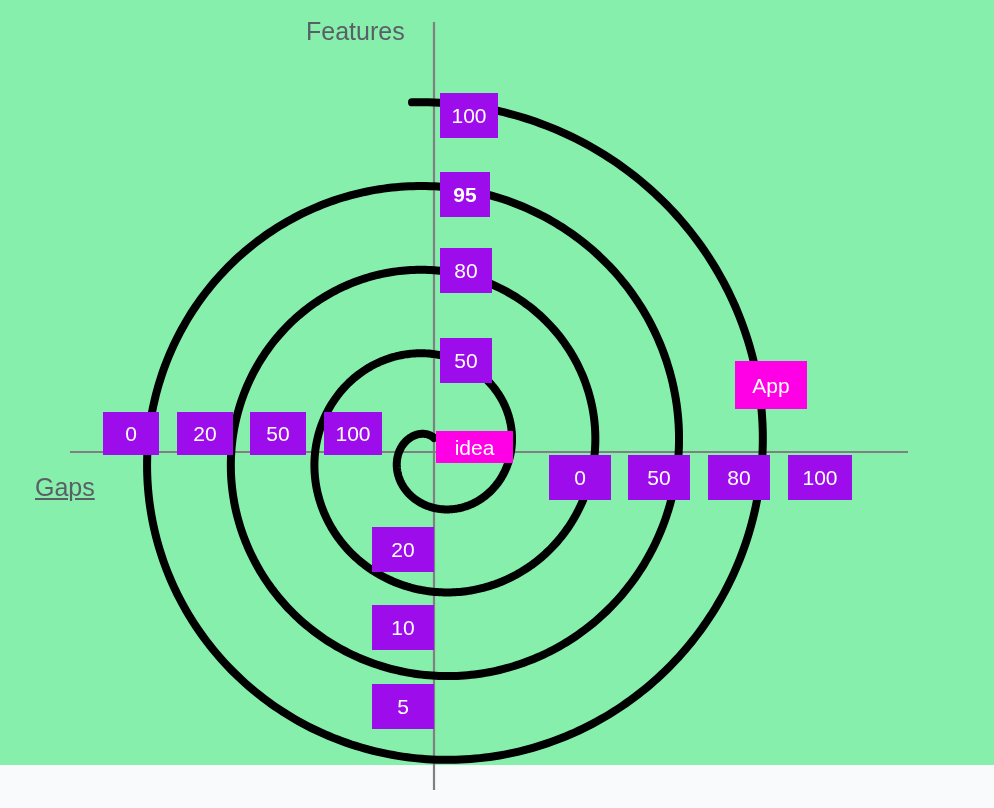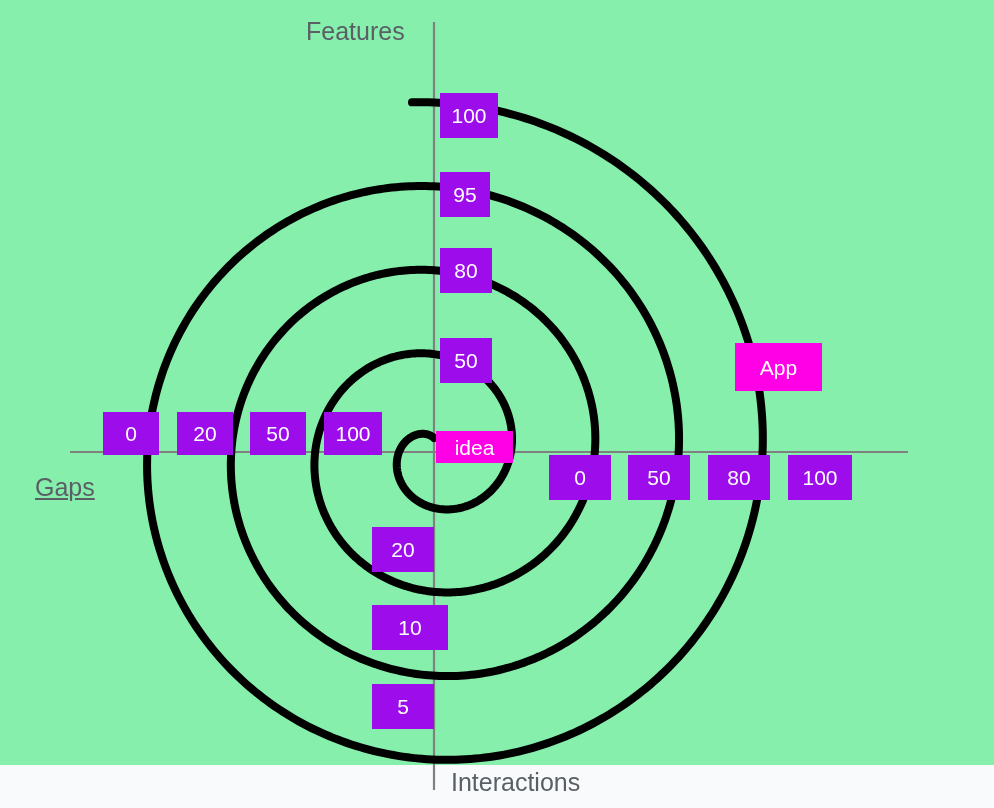--- a/index.html
+++ b/index.html
@@ -69,35 +69,34 @@
   <svg id="spiral-svg" viewBox="0 0 994 808">
 
     <line x1="434" y1="22" x2="434" y2="790" stroke="#808080" stroke-width="2.2"></line>
     <line x1="70" y1="452" x2="908" y2="452" stroke="#808080" stroke-width="2.2"></line>
 
     <path id="spiral-path" fill="none" stroke="#000000" stroke-width="8" stroke-linecap="round" d="M434.00 438.00 L433.78 437.79 L433.55 437.59 L433.31 437.39 L433.07 437.19 L432.82 437.00 L432.56 436.81 L432.30 436.62 L432.03 436.44 L431.76 436.27 L431.47 436.10 L431.19 435.93 L430.90 435.77 L430.60 435.62 L430.29 435.47 L429.99 435.32 L429.67 435.18 L429.35 435.05 L429.03 434.93 L428.70 434.81 L428.36 434.69 L428.02 434.58 L427.68 434.48 L427.33 434.39 L426.97 434.30 L426.61 434.22 L426.25 434.14 L425.88 434.08 L425.51 434.02 L425.14 433.96 L424.76 433.92 L424.38 433.88 L423.99 433.85 L423.60 433.83 L423.21 433.81 L422.82 433.80 L422.42 433.81 L422.02 433.81 L421.61 433.83 L421.21 433.86 L420.80 433.89 L420.39 433.93 L419.98 433.98 L419.56 434.04 L419.15 434.11 L418.73 434.19 L418.31 434.27 L417.90 434.37 L417.48 434.47 L417.06 434.58 L416.63 434.70 L416.21 434.83 L415.79 434.97 L415.37 435.12 L414.95 435.27 L414.53 435.44 L414.11 435.62 L413.69 435.80 L413.27 435.99 L412.85 436.20 L412.43 436.41 L412.02 436.63 L411.60 436.86 L411.19 437.10 L410.78 437.35 L410.38 437.61 L409.97 437.87 L409.57 438.15 L409.17 438.43 L408.77 438.73 L408.38 439.03 L407.99 439.35 L407.60 439.67 L407.22 440.00 L406.84 440.34 L406.47 440.69 L406.10 441.05 L405.73 441.41 L405.37 441.79 L405.01 442.18 L404.66 442.57 L404.31 442.97 L403.97 443.38 L403.64 443.80 L403.31 444.23 L402.99 444.66 L402.67 445.11 L402.36 445.56 L402.05 446.02 L401.76 446.49 L401.47 446.97 L401.18 447.45 L400.91 447.94 L400.64 448.44 L400.38 448.95 L400.12 449.46 L399.88 449.98 L399.64 450.51 L399.41 451.05 L399.19 451.59 L398.98 452.14 L398.77 452.69 L398.58 453.26 L398.39 453.82 L398.22 454.40 L398.05 454.98 L397.89 455.56 L397.74 456.16 L397.60 456.75 L397.48 457.36 L397.36 457.97 L397.25 458.58 L397.15 459.20 L397.06 459.82 L396.99 460.45 L396.92 461.08 L396.86 461.72 L396.82 462.36 L396.78 463.00 L396.76 463.65 L396.75 464.30 L396.75 464.95 L396.76 465.61 L396.78 466.27 L396.82 466.93 L396.86 467.60 L396.92 468.26 L396.99 468.93 L397.07 469.60 L397.17 470.28 L397.27 470.95 L397.39 471.63 L397.52 472.30 L397.66 472.98 L397.82 473.66 L397.98 474.33 L398.16 475.01 L398.35 475.69 L398.56 476.37 L398.77 477.05 L399.00 477.72 L399.25 478.40 L399.50 479.07 L399.77 479.74 L400.05 480.41 L400.34 481.08 L400.65 481.75 L400.96 482.41 L401.29 483.07 L401.64 483.73 L401.99 484.39 L402.36 485.04 L402.74 485.69 L403.14 486.33 L403.54 486.97 L403.96 487.61 L404.39 488.24 L404.84 488.86 L405.29 489.49 L405.76 490.10 L406.24 490.71 L406.74 491.32 L407.24 491.92 L407.76 492.51 L408.29 493.10 L408.83 493.68 L409.38 494.25 L409.95 494.82 L410.53 495.37 L411.12 495.92 L411.72 496.47 L412.33 497.00 L412.95 497.53 L413.58 498.05 L414.23 498.56 L414.89 499.06 L415.55 499.55 L416.23 500.03 L416.92 500.50 L417.62 500.96 L418.33 501.42 L419.05 501.86 L419.78 502.29 L420.52 502.71 L421.27 503.12 L422.03 503.52 L422.79 503.91 L423.57 504.28 L424.36 504.65 L425.15 505.00 L425.96 505.34 L426.77 505.67 L427.59 505.98 L428.42 506.29 L429.26 506.58 L430.11 506.86 L430.96 507.12 L431.82 507.37 L432.69 507.61 L433.56 507.83 L434.44 508.04 L435.33 508.24 L436.22 508.42 L437.12 508.59 L438.03 508.74 L438.94 508.88 L439.85 509.01 L440.78 509.12 L441.70 509.21 L442.63 509.29 L443.57 509.35 L444.51 509.40 L445.45 509.44 L446.40 509.46 L447.35 509.46 L448.31 509.44 L449.26 509.41 L450.22 509.37 L451.18 509.31 L452.15 509.23 L453.11 509.14 L454.08 509.03 L455.05 508.90 L456.02 508.76 L456.99 508.60 L457.96 508.43 L458.93 508.23 L459.90 508.02 L460.87 507.80 L461.84 507.56 L462.81 507.30 L463.78 507.02 L464.74 506.73 L465.70 506.42 L466.67 506.09 L467.63 505.75 L468.58 505.39 L469.54 505.02 L470.49 504.62 L471.43 504.21 L472.37 503.79 L473.31 503.34 L474.25 502.88 L475.18 502.40 L476.10 501.91 L477.02 501.40 L477.93 500.87 L478.84 500.33 L479.74 499.77 L480.63 499.19 L481.52 498.60 L482.40 497.99 L483.28 497.36 L484.14 496.72 L485.00 496.06 L485.85 495.39 L486.69 494.70 L487.52 494.00 L488.34 493.28 L489.15 492.54 L489.96 491.79 L490.75 491.02 L491.53 490.24 L492.30 489.44 L493.06 488.63 L493.81 487.80 L494.55 486.96 L495.28 486.11 L495.99 485.24 L496.70 484.35 L497.39 483.45 L498.06 482.54 L498.73 481.62 L499.38 480.68 L500.02 479.73 L500.64 478.76 L501.25 477.79 L501.84 476.80 L502.42 475.79 L502.99 474.78 L503.54 473.75 L504.08 472.71 L504.60 471.66 L505.10 470.60 L505.59 469.53 L506.06 468.45 L506.52 467.36 L506.96 466.25 L507.38 465.14 L507.78 464.02 L508.17 462.88 L508.54 461.74 L508.89 460.59 L509.23 459.43 L509.55 458.26 L509.85 457.09 L510.13 455.90 L510.39 454.71 L510.63 453.51 L510.86 452.30 L511.06 451.09 L511.25 449.87 L511.42 448.65 L511.56 447.42 L511.69 446.18 L511.80 444.94 L511.89 443.69 L511.96 442.44 L512.00 441.19 L512.03 439.93 L512.04 438.66 L512.03 437.40 L511.99 436.13 L511.94 434.86 L511.86 433.58 L511.77 432.31 L511.65 431.03 L511.51 429.75 L511.35 428.48 L511.17 427.20 L510.97 425.92 L510.75 424.64 L510.51 423.36 L510.24 422.08 L509.96 420.80 L509.65 419.53 L509.32 418.26 L508.97 416.98 L508.60 415.72 L508.20 414.45 L507.79 413.19 L507.35 411.93 L506.90 410.68 L506.42 409.43 L505.92 408.18 L505.40 406.94 L504.86 405.71 L504.29 404.48 L503.71 403.26 L503.10 402.05 L502.48 400.84 L501.83 399.64 L501.16 398.45 L500.47 397.26 L499.76 396.09 L499.03 394.92 L498.28 393.76 L497.51 392.61 L496.71 391.47 L495.90 390.34 L495.07 389.23 L494.22 388.12 L493.35 387.02 L492.46 385.94 L491.55 384.87 L490.62 383.81 L489.67 382.76 L488.70 381.73 L487.71 380.71 L486.71 379.70 L485.68 378.71 L484.64 377.73 L483.58 376.77 L482.50 375.82 L481.41 374.88 L480.29 373.97 L479.16 373.06 L478.02 372.18 L476.85 371.31 L475.67 370.46 L474.48 369.62 L473.26 368.81 L472.04 368.01 L470.79 367.23 L469.53 366.46 L468.26 365.72 L466.97 364.99 L465.67 364.29 L464.35 363.60 L463.02 362.93 L461.68 362.29 L460.32 361.66 L458.95 361.05 L457.57 360.47 L456.17 359.90 L454.76 359.36 L453.35 358.84 L451.92 358.34 L450.48 357.86 L449.02 357.41 L447.56 356.97 L446.09 356.56 L444.61 356.18 L443.12 355.81 L441.62 355.47 L440.11 355.15 L438.60 354.86 L437.07 354.59 L435.54 354.34 L434.00 354.12 L432.46 353.92 L430.91 353.75 L429.35 353.60 L427.79 353.47 L426.22 353.38 L424.65 353.30 L423.07 353.25 L421.49 353.23 L419.91 353.23 L418.32 353.25 L416.74 353.31 L415.14 353.38 L413.55 353.49 L411.96 353.62 L410.36 353.77 L408.76 353.95 L407.17 354.16 L405.57 354.39 L403.98 354.65 L402.38 354.94 L400.79 355.25 L399.20 355.58 L397.61 355.95 L396.02 356.34 L394.44 356.75 L392.86 357.19 L391.29 357.66 L389.72 358.16 L388.15 358.68 L386.59 359.22 L385.04 359.80 L383.49 360.39 L381.95 361.02 L380.42 361.67 L378.89 362.34 L377.38 363.04 L375.87 363.77 L374.37 364.52 L372.87 365.30 L371.39 366.11 L369.92 366.93 L368.46 367.79 L367.01 368.67 L365.57 369.57 L364.15 370.50 L362.73 371.45 L361.33 372.43 L359.94 373.43 L358.57 374.45 L357.21 375.50 L355.86 376.58 L354.53 377.67 L353.21 378.79 L351.91 379.93 L350.63 381.10 L349.36 382.29 L348.11 383.50 L346.87 384.73 L345.66 385.98 L344.46 387.26 L343.28 388.56 L342.12 389.88 L340.97 391.22 L339.85 392.58 L338.75 393.96 L337.66 395.36 L336.60 396.78 L335.56 398.22 L334.54 399.68 L333.54 401.15 L332.56 402.65 L331.61 404.17 L330.67 405.70 L329.76 407.25 L328.88 408.81 L328.02 410.40 L327.18 412.00 L326.36 413.62 L325.57 415.25 L324.81 416.89 L324.07 418.56 L323.35 420.23 L322.66 421.93 L322.00 423.63 L321.36 425.35 L320.75 427.08 L320.17 428.83 L319.61 430.58 L319.08 432.35 L318.57 434.13 L318.10 435.92 L317.65 437.72 L317.23 439.54 L316.84 441.36 L316.48 443.19 L316.14 445.03 L315.84 446.87 L315.56 448.73 L315.32 450.59 L315.10 452.46 L314.91 454.34 L314.75 456.22 L314.62 458.11 L314.52 460.00 L314.46 461.90 L314.42 463.80 L314.41 465.71 L314.43 467.62 L314.48 469.53 L314.57 471.44 L314.68 473.36 L314.83 475.27 L315.00 477.19 L315.21 479.11 L315.45 481.02 L315.71 482.94 L316.01 484.86 L316.34 486.77 L316.70 488.68 L317.10 490.59 L317.52 492.49 L317.98 494.40 L318.46 496.29 L318.98 498.18 L319.53 500.07 L320.10 501.95 L320.71 503.83 L321.35 505.69 L322.03 507.56 L322.73 509.41 L323.46 511.25 L324.22 513.09 L325.02 514.91 L325.84 516.73 L326.69 518.54 L327.58 520.33 L328.49 522.12 L329.44 523.89 L330.41 525.65 L331.41 527.39 L332.45 529.13 L333.51 530.85 L334.60 532.55 L335.72 534.24 L336.87 535.92 L338.04 537.57 L339.25 539.22 L340.48 540.84 L341.74 542.45 L343.03 544.04 L344.34 545.62 L345.69 547.17 L347.05 548.71 L348.45 550.22 L349.87 551.72 L351.32 553.19 L352.79 554.65 L354.29 556.08 L355.81 557.49 L357.36 558.88 L358.94 560.25 L360.53 561.59 L362.15 562.91 L363.80 564.20 L365.46 565.48 L367.15 566.72 L368.86 567.94 L370.60 569.14 L372.35 570.31 L374.13 571.45 L375.93 572.57 L377.74 573.66 L379.58 574.73 L381.44 575.76 L383.32 576.77 L385.21 577.75 L387.12 578.70 L389.05 579.62 L391.00 580.51 L392.97 581.37 L394.95 582.20 L396.95 583.00 L398.96 583.77 L400.99 584.51 L403.03 585.22 L405.09 585.90 L407.16 586.54 L409.25 587.15 L411.34 587.73 L413.45 588.28 L415.57 588.80 L417.70 589.28 L419.84 589.73 L422.00 590.14 L424.16 590.52 L426.33 590.87 L428.51 591.19 L430.70 591.47 L432.89 591.71 L435.09 591.92 L437.30 592.10 L439.52 592.24 L441.73 592.34 L443.96 592.41 L446.19 592.45 L448.42 592.45 L450.65 592.41 L452.89 592.34 L455.13 592.23 L457.37 592.09 L459.61 591.91 L461.85 591.70 L464.09 591.45 L466.33 591.16 L468.57 590.84 L470.80 590.48 L473.04 590.09 L475.27 589.66 L477.49 589.19 L479.72 588.69 L481.93 588.15 L484.14 587.57 L486.35 586.96 L488.55 586.32 L490.74 585.64 L492.92 584.92 L495.09 584.16 L497.26 583.38 L499.41 582.55 L501.56 581.69 L503.69 580.80 L505.81 579.87 L507.92 578.90 L510.02 577.90 L512.11 576.87 L514.18 575.80 L516.23 574.69 L518.27 573.56 L520.30 572.39 L522.31 571.18 L524.30 569.94 L526.28 568.67 L528.24 567.37 L530.18 566.03 L532.10 564.66 L534.00 563.26 L535.89 561.82 L537.75 560.36 L539.59 558.86 L541.41 557.33 L543.21 555.77 L544.98 554.18 L546.73 552.56 L548.46 550.91 L550.17 549.23 L551.85 547.52 L553.50 545.78 L555.13 544.02 L556.74 542.22 L558.31 540.40 L559.86 538.55 L561.38 536.67 L562.88 534.77 L564.34 532.84 L565.78 530.89 L567.19 528.91 L568.57 526.90 L569.92 524.88 L571.23 522.82 L572.52 520.75 L573.78 518.65 L575.00 516.53 L576.19 514.38 L577.35 512.22 L578.47 510.03 L579.57 507.82 L580.62 505.60 L581.65 503.35 L582.64 501.08 L583.59 498.80 L584.51 496.50 L585.40 494.18 L586.25 491.84 L587.06 489.49 L587.84 487.12 L588.58 484.74 L589.28 482.34 L589.94 479.93 L590.57 477.50 L591.16 475.07 L591.71 472.62 L592.23 470.15 L592.70 467.68 L593.14 465.20 L593.54 462.70 L593.90 460.20 L594.22 457.69 L594.50 455.17 L594.74 452.64 L594.94 450.11 L595.10 447.57 L595.22 445.03 L595.30 442.48 L595.34 439.92 L595.34 437.36 L595.29 434.80 L595.21 432.24 L595.09 429.67 L594.93 427.11 L594.72 424.54 L594.48 421.98 L594.19 419.41 L593.86 416.85 L593.49 414.29 L593.08 411.73 L592.63 409.17 L592.14 406.62 L591.61 404.08 L591.03 401.54 L590.42 399.00 L589.76 396.47 L589.06 393.96 L588.33 391.44 L587.55 388.94 L586.73 386.45 L585.87 383.97 L584.97 381.49 L584.03 379.03 L583.05 376.58 L582.03 374.15 L580.97 371.73 L579.87 369.32 L578.73 366.93 L577.56 364.55 L576.34 362.19 L575.08 359.84 L573.79 357.51 L572.46 355.20 L571.08 352.91 L569.68 350.64 L568.23 348.39 L566.74 346.16 L565.22 343.94 L563.67 341.76 L562.07 339.59 L560.44 337.44 L558.78 335.32 L557.07 333.23 L555.34 331.16 L553.57 329.11 L551.76 327.09 L549.92 325.10 L548.05 323.13 L546.14 321.19 L544.20 319.28 L542.23 317.39 L540.23 315.54 L538.19 313.72 L536.12 311.92 L534.03 310.16 L531.90 308.43 L529.74 306.73 L527.56 305.06 L525.34 303.43 L523.10 301.83 L520.83 300.26 L518.53 298.73 L516.20 297.23 L513.85 295.77 L511.47 294.34 L509.07 292.95 L506.64 291.60 L504.19 290.28 L501.72 289.00 L499.22 287.76 L496.70 286.56 L494.16 285.39 L491.60 284.27 L489.01 283.18 L486.41 282.14 L483.79 281.13 L481.15 280.16 L478.49 279.24 L475.81 278.36 L473.12 277.51 L470.41 276.71 L467.68 275.96 L464.94 275.24 L462.19 274.57 L459.42 273.94 L456.64 273.35 L453.85 272.81 L451.04 272.31 L448.23 271.85 L445.40 271.44 L442.57 271.07 L439.72 270.75 L436.87 270.47 L434.01 270.24 L431.15 270.05 L428.28 269.91 L425.40 269.81 L422.52 269.76 L419.64 269.75 L416.75 269.79 L413.86 269.88 L410.97 270.01 L408.07 270.19 L405.18 270.41 L402.29 270.68 L399.40 271.00 L396.51 271.36 L393.62 271.76 L390.74 272.22 L387.86 272.72 L384.99 273.26 L382.12 273.86 L379.26 274.49 L376.41 275.18 L373.56 275.91 L370.73 276.68 L367.90 277.51 L365.08 278.37 L362.28 279.28 L359.48 280.24 L356.70 281.25 L353.93 282.29 L351.18 283.39 L348.44 284.53 L345.71 285.71 L343.00 286.93 L340.31 288.21 L337.63 289.52 L334.98 290.88 L332.34 292.28 L329.72 293.73 L327.12 295.21 L324.55 296.74 L321.99 298.32 L319.46 299.93 L316.95 301.59 L314.46 303.29 L312.00 305.03 L309.57 306.80 L307.16 308.62 L304.77 310.48 L302.42 312.38 L300.09 314.32 L297.79 316.30 L295.52 318.32 L293.28 320.37 L291.06 322.46 L288.88 324.59 L286.74 326.75 L284.62 328.95 L282.54 331.19 L280.49 333.46 L278.47 335.77 L276.49 338.11 L274.54 340.48 L272.63 342.89 L270.76 345.33 L268.92 347.80 L267.12 350.30 L265.36 352.84 L263.64 355.40 L261.95 358.00 L260.31 360.62 L258.70 363.27 L257.14 365.95 L255.61 368.66 L254.13 371.39 L252.69 374.15 L251.29 376.93 L249.94 379.74 L248.63 382.58 L247.36 385.43 L246.13 388.31 L244.95 391.21 L243.82 394.14 L242.73 397.08 L241.69 400.05 L240.69 403.03 L239.74 406.03 L238.83 409.05 L237.97 412.09 L237.16 415.14 L236.40 418.21 L235.68 421.29 L235.02 424.39 L234.40 427.50 L233.83 430.62 L233.31 433.76 L232.83 436.91 L232.41 440.06 L232.04 443.23 L231.72 446.41 L231.44 449.59 L231.22 452.78 L231.05 455.98 L230.92 459.18 L230.85 462.39 L230.83 465.60 L230.86 468.81 L230.94 472.03 L231.07 475.25 L231.26 478.47 L231.49 481.69 L231.78 484.91 L232.11 488.13 L232.50 491.34 L232.94 494.55 L233.43 497.76 L233.97 500.96 L234.56 504.16 L235.21 507.35 L235.90 510.53 L236.65 513.71 L237.44 516.87 L238.29 520.03 L239.19 523.18 L240.14 526.31 L241.14 529.43 L242.18 532.54 L243.28 535.64 L244.43 538.72 L245.63 541.78 L246.88 544.83 L248.18 547.86 L249.53 550.87 L250.92 553.87 L252.37 556.84 L253.86 559.80 L255.40 562.73 L256.99 565.64 L258.63 568.53 L260.31 571.40 L262.04 574.24 L263.82 577.06 L265.64 579.85 L267.51 582.62 L269.42 585.35 L271.38 588.06 L273.39 590.74 L275.43 593.40 L277.53 596.02 L279.66 598.61 L281.84 601.17 L284.06 603.70 L286.32 606.19 L288.62 608.65 L290.97 611.08 L293.35 613.47 L295.78 615.82 L298.24 618.14 L300.74 620.42 L303.28 622.67 L305.86 624.87 L308.48 627.04 L311.13 629.17 L313.82 631.26 L316.54 633.30 L319.30 635.31 L322.09 637.27 L324.92 639.19 L327.77 641.07 L330.66 642.90 L333.59 644.69 L336.54 646.44 L339.52 648.14 L342.53 649.79 L345.57 651.40 L348.64 652.96 L351.74 654.48 L354.86 655.94 L358.01 657.36 L361.18 658.73 L364.38 660.05 L367.60 661.32 L370.85 662.54 L374.11 663.71 L377.40 664.83 L380.71 665.90 L384.03 666.92 L387.38 667.89 L390.74 668.80 L394.12 669.66 L397.52 670.47 L400.94 671.22 L404.36 671.93 L407.81 672.57 L411.26 673.17 L414.73 673.71 L418.21 674.19 L421.70 674.62 L425.19 675.00 L428.70 675.32 L432.22 675.59 L435.74 675.80 L439.27 675.95 L442.80 676.05 L446.34 676.10 L449.88 676.08 L453.43 676.02 L456.97 675.89 L460.52 675.71 L464.07 675.47 L467.62 675.18 L471.16 674.83 L474.70 674.42 L478.24 673.96 L481.78 673.44 L485.30 672.87 L488.83 672.24 L492.34 671.55 L495.85 670.81 L499.35 670.01 L502.84 669.15 L506.31 668.24 L509.78 667.27 L513.23 666.25 L516.67 665.17 L520.10 664.04 L523.51 662.85 L526.90 661.61 L530.28 660.31 L533.64 658.95 L536.98 657.55 L540.30 656.09 L543.60 654.57 L546.88 653.01 L550.14 651.38 L553.37 649.71 L556.58 647.99 L559.77 646.21 L562.93 644.38 L566.06 642.50 L569.16 640.56 L572.24 638.58 L575.29 636.55 L578.31 634.47 L581.30 632.33 L584.25 630.15 L587.18 627.92 L590.07 625.65 L592.93 623.32 L595.75 620.95 L598.54 618.53 L601.29 616.07 L604.01 613.56 L606.69 611.00 L609.32 608.40 L611.92 605.76 L614.48 603.07 L617.00 600.34 L619.48 597.57 L621.92 594.76 L624.31 591.91 L626.66 589.02 L628.97 586.09 L631.23 583.12 L633.45 580.11 L635.62 577.06 L637.75 573.98 L639.82 570.86 L641.85 567.71 L643.84 564.52 L645.77 561.30 L647.65 558.04 L649.48 554.76 L651.27 551.44 L653.00 548.09 L654.68 544.71 L656.31 541.30 L657.88 537.87 L659.40 534.40 L660.87 530.91 L662.28 527.40 L663.64 523.85 L664.95 520.29 L666.20 516.70 L667.39 513.09 L668.53 509.46 L669.61 505.80 L670.63 502.13 L671.60 498.44 L672.51 494.73 L673.36 491.00 L674.15 487.26 L674.89 483.50 L675.56 479.73 L676.18 475.94 L676.73 472.14 L677.23 468.33 L677.67 464.51 L678.04 460.68 L678.36 456.84 L678.62 452.99 L678.81 449.13 L678.95 445.27 L679.02 441.41 L679.03 437.54 L678.98 433.67 L678.87 429.79 L678.70 425.92 L678.47 422.04 L678.18 418.17 L677.82 414.29 L677.40 410.42 L676.93 406.56 L676.39 402.70 L675.79 398.84 L675.12 394.99 L674.40 391.15 L673.61 387.32 L672.77 383.49 L671.86 379.68 L670.89 375.88 L669.86 372.09 L668.77 368.32 L667.62 364.56 L666.41 360.81 L665.14 357.09 L663.81 353.37 L662.42 349.68 L660.98 346.01 L659.47 342.36 L657.90 338.72 L656.28 335.11 L654.59 331.53 L652.85 327.97 L651.05 324.43 L649.20 320.92 L647.28 317.43 L645.31 313.98 L643.29 310.55 L641.21 307.15 L639.07 303.78 L636.88 300.45 L634.63 297.14 L632.33 293.87 L629.98 290.63 L627.58 287.43 L625.12 284.26 L622.61 281.13 L620.05 278.04 L617.44 274.99 L614.78 271.97 L612.07 269.00 L609.31 266.06 L606.50 263.17 L603.64 260.32 L600.74 257.51 L597.79 254.75 L594.80 252.03 L591.76 249.36 L588.68 246.73 L585.55 244.15 L582.38 241.62 L579.16 239.13 L575.91 236.70 L572.62 234.31 L569.28 231.98 L565.91 229.70 L562.49 227.46 L559.04 225.28 L555.56 223.16 L552.03 221.09 L548.48 219.07 L544.88 217.10 L541.26 215.19 L537.60 213.34 L533.91 211.55 L530.19 209.81 L526.44 208.13 L522.66 206.50 L518.85 204.94 L515.01 203.43 L511.15 201.99 L507.26 200.60 L503.35 199.28 L499.42 198.01 L495.46 196.81 L491.48 195.67 L487.48 194.59 L483.46 193.57 L479.42 192.62 L475.36 191.73 L471.29 190.90 L467.20 190.14 L463.09 189.44 L458.97 188.80 L454.84 188.23 L450.70 187.73 L446.55 187.29 L442.38 186.91 L438.21 186.60 L434.03 186.36 L429.85 186.18 L425.65 186.07 L421.46 186.02 L417.26 186.05 L413.05 186.13 L408.85 186.29 L404.65 186.51 L400.44 186.79 L396.24 187.15 L392.04 187.57 L387.85 188.05 L383.66 188.60 L379.47 189.22 L375.30 189.91 L371.13 190.66 L366.97 191.48 L362.82 192.37 L358.68 193.32 L354.55 194.34 L350.44 195.42 L346.34 196.57 L342.26 197.78 L338.20 199.06 L334.15 200.41 L330.12 201.81 L326.11 203.29 L322.12 204.83 L318.15 206.43 L314.20 208.10 L310.28 209.82 L306.39 211.62 L302.51 213.47 L298.67 215.39 L294.85 217.37 L291.07 219.41 L287.31 221.51 L283.58 223.68 L279.89 225.90 L276.22 228.18 L272.60 230.52 L269.00 232.93 L265.44 235.38 L261.92 237.90 L258.44 240.48 L254.99 243.11 L251.59 245.79 L248.22 248.54 L244.89 251.33 L241.61 254.19 L238.37 257.09 L235.18 260.05 L232.02 263.06 L228.92 266.12 L225.86 269.24 L222.85 272.40 L219.88 275.62 L216.97 278.88 L214.10 282.19 L211.29 285.55 L208.52 288.95 L205.81 292.40 L203.15 295.90 L200.55 299.44 L198.00 303.02 L195.50 306.64 L193.06 310.31 L190.67 314.02 L188.35 317.77 L186.08 321.55 L183.87 325.38 L181.72 329.24 L179.62 333.14 L177.59 337.07 L175.62 341.04 L173.71 345.05 L171.86 349.08 L170.08 353.15 L168.36 357.25 L166.70 361.37 L165.10 365.53 L163.57 369.71 L162.11 373.92 L160.71 378.16 L159.38 382.42 L158.11 386.70 L156.91 391.01 L155.78 395.34 L154.72 399.69 L153.72 404.06 L152.79 408.45 L151.93 412.85 L151.14 417.27 L150.42 421.71 L149.77 426.16 L149.19 430.62 L148.68 435.10 L148.24 439.58 L147.87 444.08 L147.57 448.58 L147.34 453.09 L147.18 457.61 L147.10 462.13 L147.08 466.66 L147.14 471.19 L147.27 475.72 L147.47 480.26 L147.74 484.79 L148.08 489.32 L148.50 493.85 L148.98 498.37 L149.54 502.89 L150.17 507.40 L150.87 511.91 L151.65 516.41 L152.49 520.89 L153.41 525.37 L154.40 529.84 L155.45 534.29 L156.58 538.73 L157.78 543.15 L159.06 547.56 L160.40 551.95 L161.81 556.32 L163.29 560.67 L164.84 565.00 L166.46 569.31 L168.15 573.60 L169.91 577.86 L171.73 582.10 L173.63 586.31 L175.59 590.49 L177.62 594.64 L179.72 598.77 L181.88 602.86 L184.11 606.92 L186.40 610.95 L188.76 614.95 L191.18 618.91 L193.67 622.83 L196.22 626.72 L198.83 630.57 L201.51 634.38 L204.24 638.15 L207.04 641.88 L209.90 645.57 L212.82 649.21 L215.80 652.81 L218.84 656.37 L221.93 659.88 L225.08 663.34 L228.29 666.76 L231.56 670.13 L234.87 673.44 L238.25 676.71 L241.68 679.92 L245.16 683.09 L248.69 686.20 L252.27 689.25 L255.90 692.25 L259.59 695.20 L263.32 698.09 L267.10 700.92 L270.92 703.69 L274.79 706.41 L278.71 709.06 L282.67 711.66 L286.68 714.19 L290.72 716.67 L294.81 719.08 L298.94 721.42 L303.11 723.70 L307.32 725.92 L311.56 728.08 L315.84 730.16 L320.16 732.18 L324.51 734.14 L328.89 736.02 L333.30 737.84 L337.75 739.59 L342.23 741.27 L346.73 742.88 L351.27 744.42 L355.83 745.89 L360.42 747.29 L365.03 748.62 L369.66 749.87 L374.32 751.06 L379.00 752.16 L383.70 753.20 L388.41 754.16 L393.15 755.05 L397.90 755.87 L402.67 756.61 L407.45 757.27 L412.25 757.86 L417.05 758.38 L421.87 758.81 L426.70 759.18 L431.54 759.47 L436.38 759.68 L441.23 759.81 L446.08 759.87 L450.94 759.85 L455.80 759.75 L460.66 759.58 L465.53 759.33 L470.39 759.01 L475.24 758.61 L480.10 758.13 L484.95 757.57 L489.79 756.94 L494.63 756.23 L499.45 755.44 L504.27 754.58 L509.08 753.64 L513.87 752.62 L518.65 751.53 L523.42 750.36 L528.17 749.11 L532.90 747.79 L537.62 746.40 L542.31 744.93 L546.99 743.38 L551.64 741.76 L556.27 740.06 L560.88 738.30 L565.46 736.45 L570.01 734.54 L574.54 732.55 L579.04 730.49 L583.50 728.35 L587.94 726.15 L592.34 723.87 L596.71 721.52 L601.05 719.11 L605.35 716.62 L609.61 714.06 L613.84 711.44 L618.02 708.75 L622.17 705.99 L626.27 703.16 L630.33 700.26 L634.35 697.30 L638.32 694.28 L642.25 691.19 L646.13 688.04 L649.97 684.82 L653.75 681.55 L657.49 678.21 L661.17 674.81 L664.80 671.35 L668.38 667.83 L671.91 664.25 L675.38 660.61 L678.80 656.92 L682.16 653.17 L685.46 649.37 L688.70 645.51 L691.89 641.60 L695.01 637.64 L698.08 633.63 L701.08 629.56 L704.02 625.45 L706.90 621.29 L709.71 617.08 L712.46 612.82 L715.14 608.52 L717.75 604.17 L720.30 599.78 L722.78 595.35 L725.19 590.87 L727.53 586.36 L729.80 581.80 L732.01 577.21 L734.14 572.58 L736.19 567.92 L738.18 563.21 L740.09 558.48 L741.93 553.71 L743.69 548.91 L745.38 544.09 L747.00 539.23 L748.53 534.34 L750.00 529.43 L751.38 524.49 L752.69 519.53 L753.92 514.54 L755.07 509.53 L756.14 504.50 L757.14 499.45 L758.06 494.39 L758.89 489.30 L759.65 484.20 L760.32 479.09 L760.92 473.96 L761.44 468.82 L761.87 463.67 L762.22 458.51 L762.49 453.34 L762.69 448.17 L762.79 442.99 L762.82 437.80 L762.77 432.61 L762.63 427.42 L762.41 422.23 L762.11 417.04 L761.73 411.85 L761.26 406.67 L760.72 401.49 L760.09 396.31 L759.38 391.15 L758.59 385.99 L757.71 380.84 L756.76 375.71 L755.72 370.58 L754.60 365.47 L753.40 360.37 L752.12 355.30 L750.76 350.23 L749.31 345.19 L747.79 340.17 L746.19 335.17 L744.50 330.19 L742.74 325.24 L740.90 320.31 L738.98 315.40 L736.98 310.53 L734.91 305.68 L732.75 300.87 L730.52 296.09 L728.22 291.34 L725.83 286.62 L723.37 281.94 L720.84 277.29 L718.23 272.69 L715.55 268.12 L712.79 263.59 L709.96 259.10 L707.06 254.66 L704.09 250.26 L701.04 245.90 L697.93 241.59 L694.75 237.33 L691.49 233.11 L688.17 228.94 L684.78 224.83 L681.33 220.76 L677.81 216.75 L674.22 212.79 L670.57 208.89 L666.86 205.04 L663.08 201.25 L659.25 197.52 L655.35 193.84 L651.39 190.23 L647.37 186.67 L643.30 183.18 L639.17 179.75 L634.98 176.38 L630.73 173.08 L626.43 169.84 L622.08 166.67 L617.68 163.57 L613.23 160.53 L608.72 157.57 L604.17 154.67 L599.57 151.84 L594.92 149.09 L590.22 146.40 L585.48 143.79 L580.70 141.26 L575.88 138.79 L571.01 136.40 L566.11 134.09 L561.16 131.86 L556.18 129.70 L551.16 127.61 L546.11 125.61 L541.02 123.69 L535.90 121.84 L530.74 120.08 L525.56 118.39 L520.35 116.79 L515.11 115.26 L509.84 113.82 L504.55 112.47 L499.23 111.19 L493.90 110.00 L488.54 108.89 L483.16 107.87 L477.76 106.93 L472.34 106.07 L466.91 105.30 L461.46 104.62 L456.00 104.02 L450.53 103.50 L445.05 103.08 L439.56 102.73 L434.05 102.48 L428.55 102.31 L423.04 102.23 L417.52 102.24 L412.00 102.33"></path>
   </svg>
 
   <div class="axis-title" id="title-features">Features</div>
   <div class="axis-title" id="title-gaps">Gaps</div>
-  <div class="axis-title" id="title-interactions">Interactions</div>
 
   <div id="tick-layer">
       <div class="tick-box" style="left: 440px; top: 93px; width: 58px; height: 45px;">100</div>
-      <div class="tick-box" style="left: 440px; top: 172px; width: 50px; height: 45px;">95</div>
+      <div class="tick-box" style="left: 440px; top: 172px; width: 50px; height: 45px; font-weight: bold;">95</div>
       <div class="tick-box" style="left: 440px; top: 248px; width: 52px; height: 45px;">80</div>
       <div class="tick-box" style="left: 440px; top: 338px; width: 52px; height: 45px;">50</div>
       <div class="tick-box accent" style="left: 436px; top: 431px; width: 77px; height: 32px;">idea</div>
       <div class="tick-box" style="left: 372px; top: 527px; width: 62px; height: 45px;">20</div>
-      <div class="tick-box" style="left: 372px; top: 605px; width: 76px; height: 45px;">10</div>
+      <div class="tick-box" style="left: 372px; top: 605px; width: 62px; height: 45px;">10</div>
       <div class="tick-box" style="left: 372px; top: 684px; width: 62px; height: 45px;">5</div>
       <div class="tick-box" style="left: 103px; top: 412px; width: 56px; height: 43px;">0</div>
       <div class="tick-box" style="left: 177px; top: 412px; width: 56px; height: 43px;">20</div>
       <div class="tick-box" style="left: 250px; top: 412px; width: 56px; height: 43px;">50</div>
       <div class="tick-box" style="left: 324px; top: 412px; width: 58px; height: 43px;">100</div>
       <div class="tick-box" style="left: 549px; top: 455px; width: 62px; height: 45px;">0</div>
       <div class="tick-box" style="left: 628px; top: 455px; width: 62px; height: 45px;">50</div>
       <div class="tick-box" style="left: 708px; top: 455px; width: 62px; height: 45px;">80</div>
       <div class="tick-box" style="left: 788px; top: 455px; width: 64px; height: 45px;">100</div>
-      <div class="tick-box accent" style="left: 735px; top: 343px; width: 87px; height: 48px;">App</div>
+      <div class="tick-box accent" style="left: 735px; top: 361px; width: 72px; height: 48px;">App</div>
     </div>
 
 </div>
 
 </body></html>

